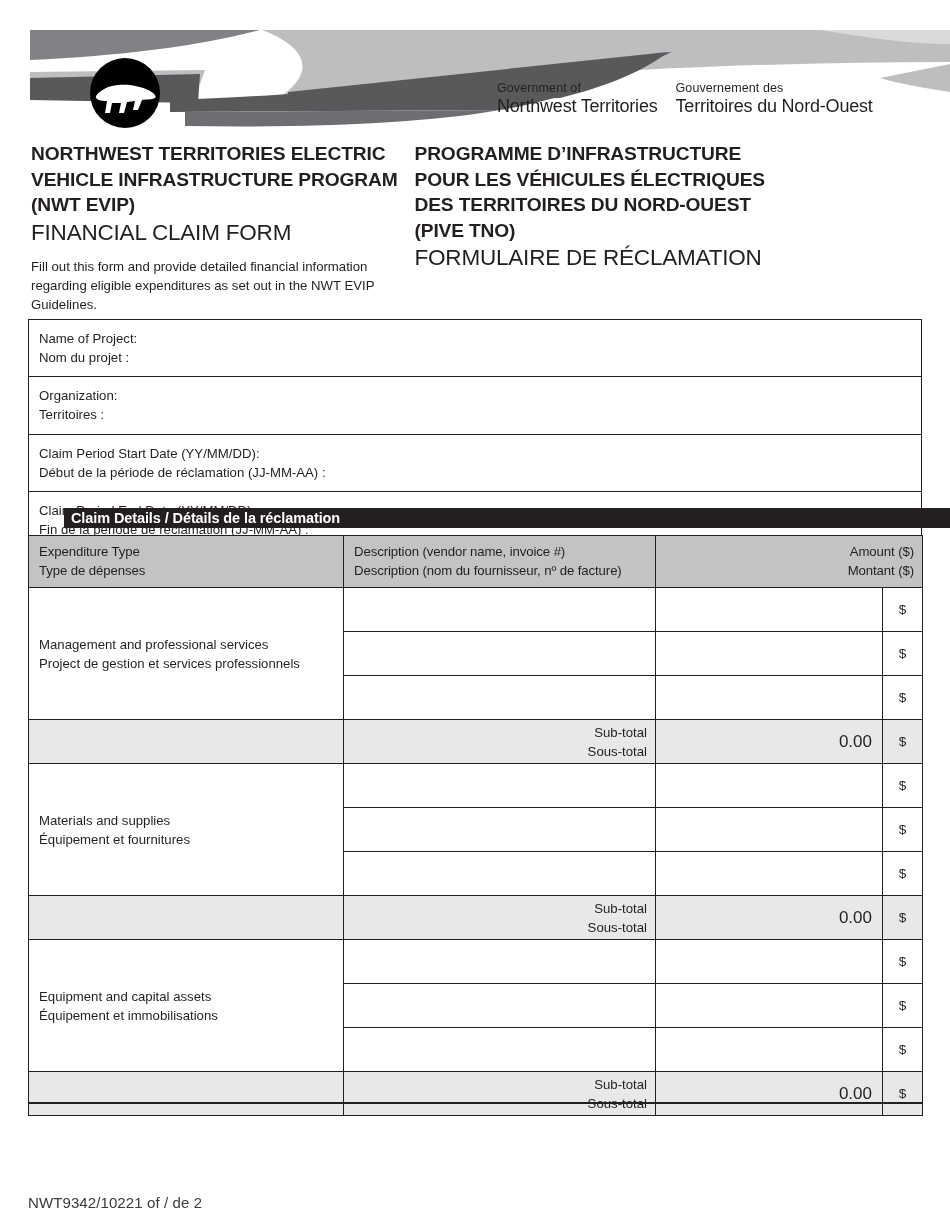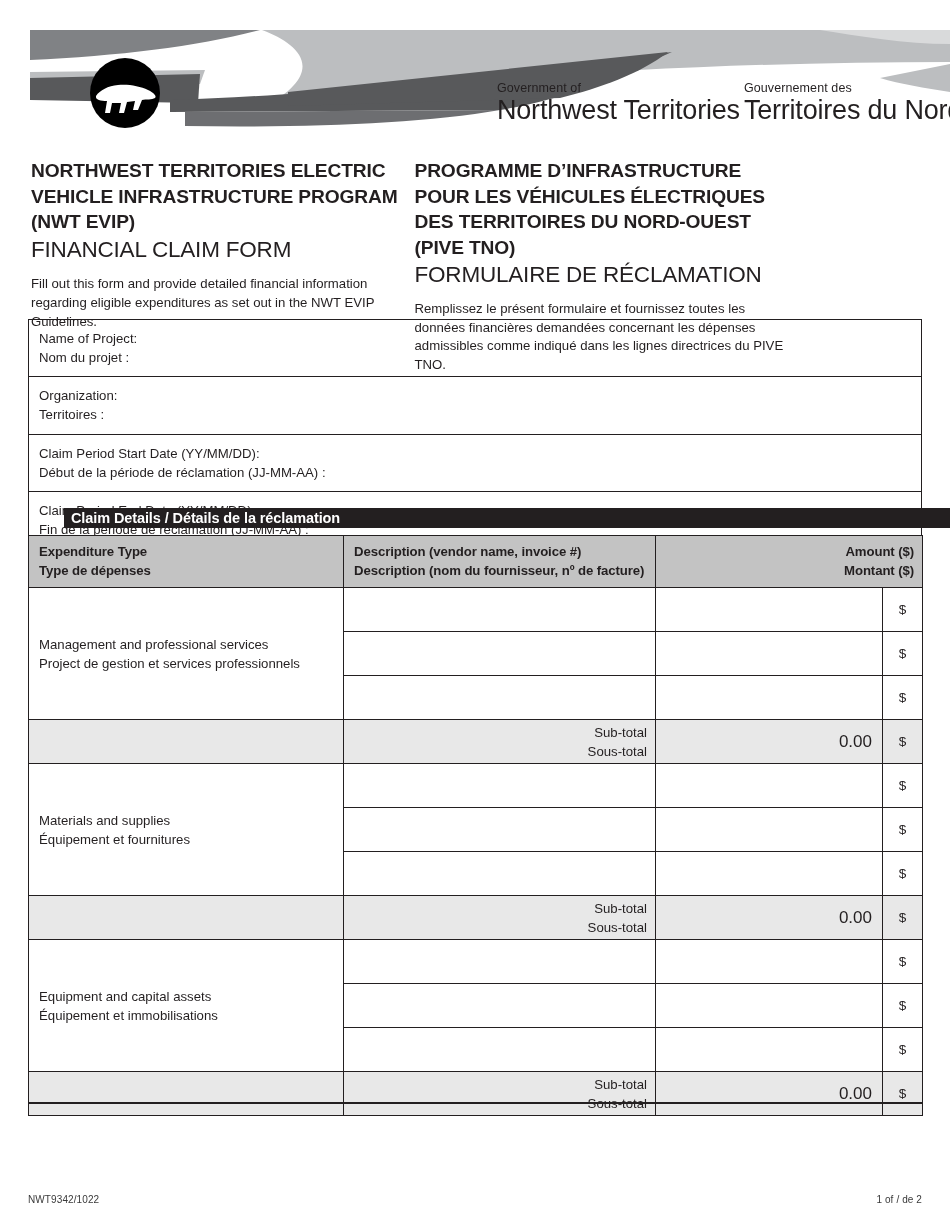--- a/index.html
+++ b/index.html
@@ -25,42 +25,42 @@
     overflow: hidden;
   }
   .banner svg { display: block; }
 
   .wordmark {
     position: absolute;
     left: 497px;
     top: 82px;
     width: 420px;
     display: flex;
-    gap: 4px;
+    gap: 18px;
     align-items: flex-end;
   }
   .wm-block { line-height: 1; }
   .wm-small {
     font-size: 12.5px;
     color: #231f20;
     letter-spacing: 0.1px;
     margin-bottom: 2px;
     white-space: nowrap;
   }
   .wm-big {
-    font-size: 27px;
+    font-size: 18px;
     color: #231f20;
     letter-spacing: -0.2px;
     white-space: nowrap;
   }
 
   
   .titles {
     position: absolute;
-    left: 0; top: 158px;
+    left: 0; top: 141px;
     width: 796px;
     display: flex;
   }
   .title-col { width: 443px; }
   .title-col.en { margin-left: 31px; }
   .title-col.fr { margin-left: 2px; }
 
   .title-main {
     font-size: 19.2px;
     font-weight: bold;
@@ -140,21 +140,21 @@
     padding: 0;
     vertical-align: middle;
   }
   .col-type   { width: 315px; }
   .col-desc   { width: 312px; }
   .col-amt    { width: 227px; }
   .col-dollar { width: 40px; }
 
   .claim-table thead th {
     background: #c3c3c3;
-    font-weight: bold;
+    font-weight: normal;
     font-size: 13.2px;
     line-height: 1.42;
     text-align: left;
     padding: 7px 8px 7px 10px;
     letter-spacing: -0.1px;
     color: #231f20;
     vertical-align: top;
   }
   .claim-table thead th.th-amount {
     text-align: right;
@@ -207,22 +207,22 @@
     background: #231f20;
   }
 
   
   .footer {
     position: absolute;
     left: 28px;
     top: 1194px;
     width: 894px;
     display: flex;
-    justify-content: space-between;
-    font-size: 10px;
+    justify-content: flex-start;
+    font-size: 15px;
     color: #3a3a3a;
     letter-spacing: 0.1px;
   }
 </style>
 </head>
 <body>
 
 <div class="banner">
   <svg width="950" height="140" viewBox="0 0 950 140" xmlns="http://www.w3.org/2000/svg">
 
@@ -264,21 +264,20 @@
 
 <div class="titles">
   <div class="title-col en">
     <h1 class="title-main">NORTHWEST TERRITORIES ELECTRIC VEHICLE INFRASTRUCTURE PROGRAM (NWT EVIP)</h1>
     <h2 class="title-sub">FINANCIAL CLAIM FORM</h2>
     <p class="title-note">Fill out this form and provide detailed financial information regarding eligible expenditures as set out in the NWT EVIP Guidelines.</p>
   </div>
   <div class="title-col fr">
     <h1 class="title-main">PROGRAMME D’INFRASTRUCTURE POUR LES VÉHICULES ÉLECTRIQUES DES TERRITOIRES DU NORD-OUEST (PIVE TNO)</h1>
     <h2 class="title-sub">FORMULAIRE DE RÉCLAMATION</h2>
-    <p class="title-note">Remplissez le présent formulaire et fournissez toutes les données financières demandées concernant les dépenses admissibles comme indiqué dans les lignes directrices du PIVE TNO.</p>
   </div>
 </div>
 
 <table class="info-table">
   <tbody>
     <tr>
       <td>
         <span class="info-line">Name of Project:</span>
         <span class="info-line">Nom du projet :</span>
       </td>

